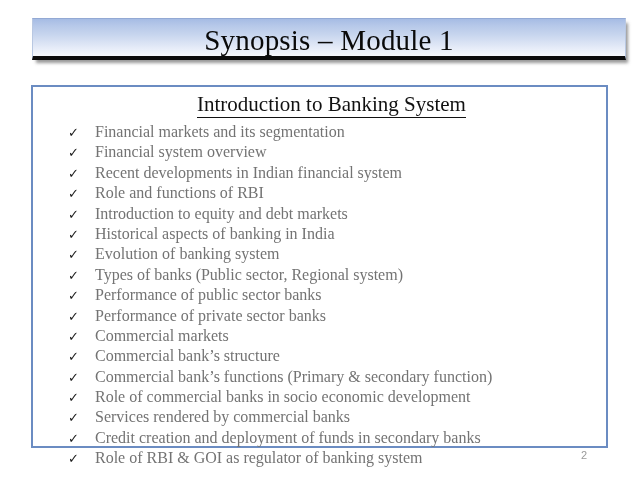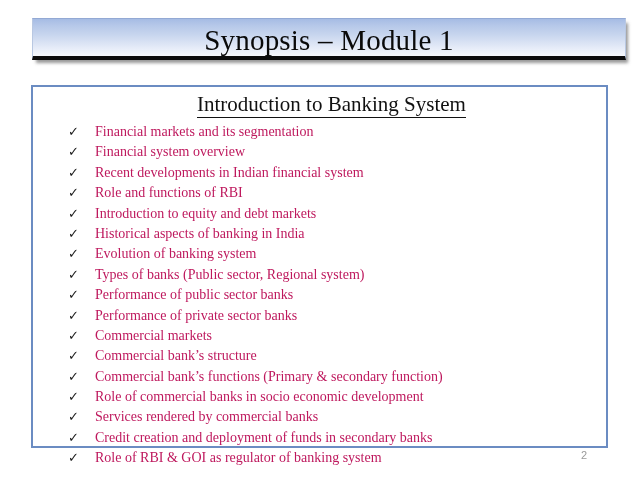--- a/index.html
+++ b/index.html
@@ -98,23 +98,23 @@
   .check-icon {
     flex: 0 0 auto;
     width: 27px;
     font-size: 13px;
     line-height: 20.4px;
     color: #1a1a1a;
     font-family: "DejaVu Sans", sans-serif;
     text-align: left;
   }
   .bullet-label {
-    font-size: 14px;
+    font-size: 16px;
     line-height: 20.4px;
-    color: #be185d;
+    color: #737373;
     white-space: nowrap;
   }
 
   
   .page-number {
     position: absolute;
     left: 560px;
     top: 449px;
     width: 48px;
     text-align: center;

